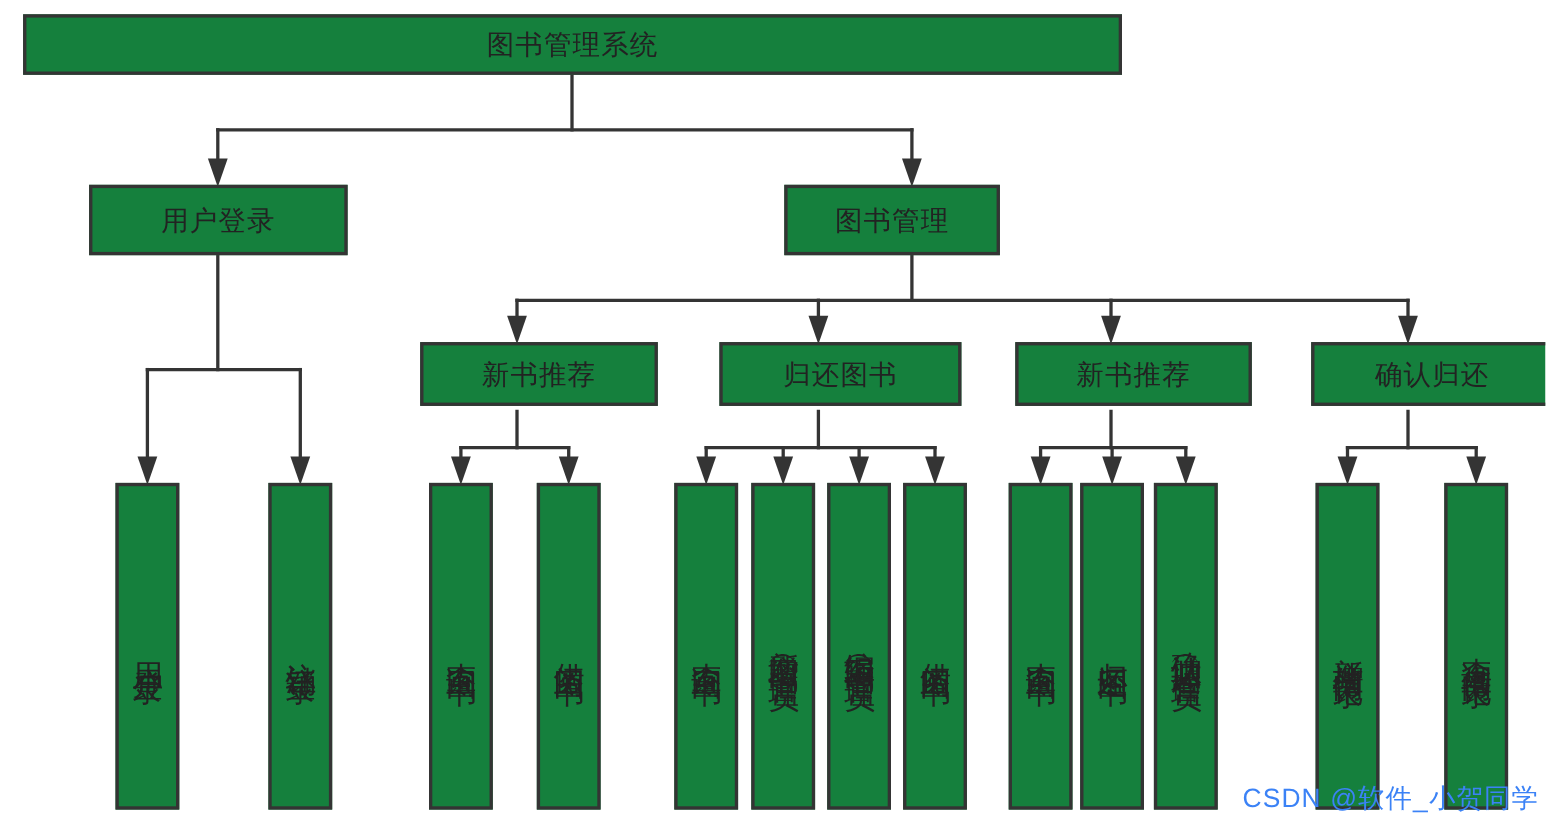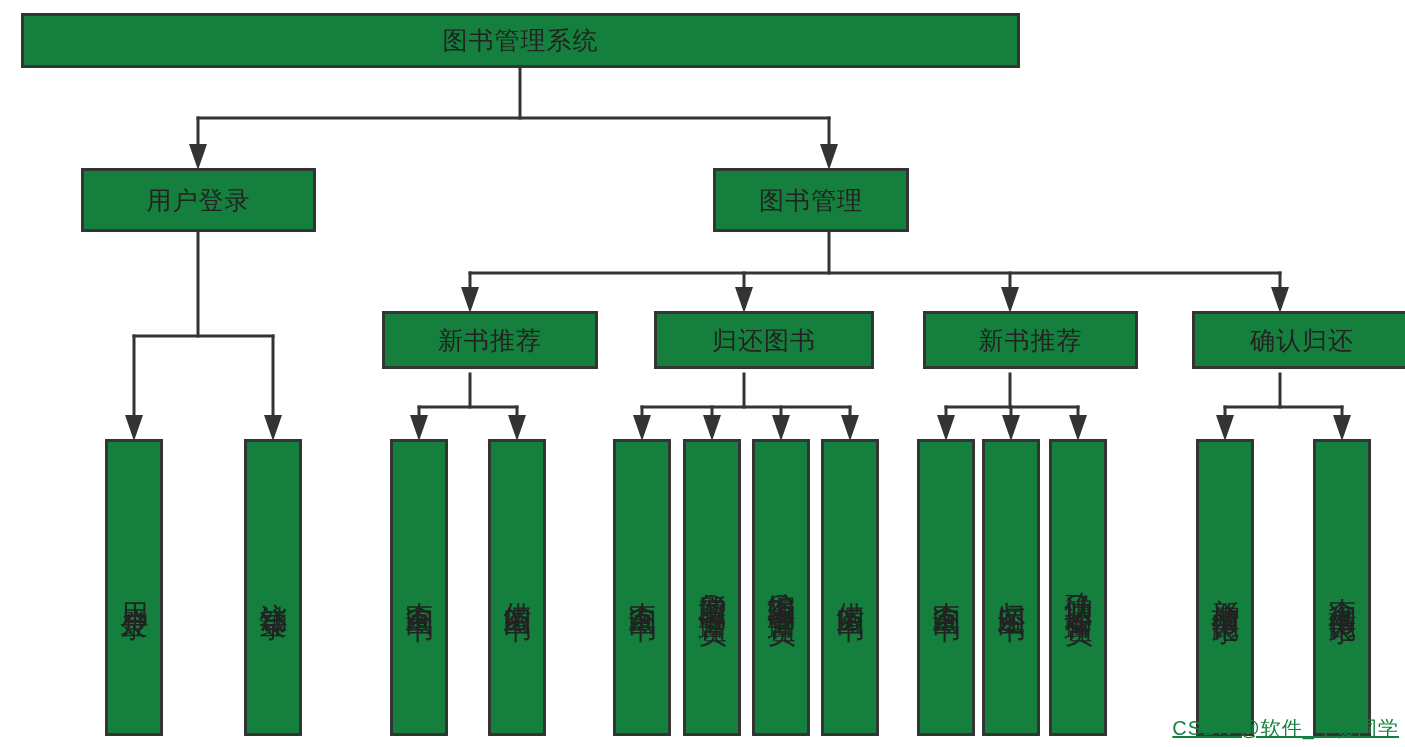--- a/index.html
+++ b/index.html
@@ -15,21 +15,21 @@
   }
   .hnode{height:58px;top:311px;margin-left:20px;}
   .vnode{
     top:439px;width:58px;height:297px;
     writing-mode:vertical-rl;text-orientation:mixed;
     font-size:28px;letter-spacing:4px;line-height:1;white-space:normal;
   }
   .vnode span{display:block;}
   .watermark{
     position:absolute;right:6px;bottom:5px;
-    font-size:20px;letter-spacing:1px;color:#15803d;text-decoration:underline;
+    font-size:24px;letter-spacing:1px;color:#3b82f6;
   }
 </style>
 </head>
 <body>
 
 <div class="stage">
 
   <svg class="wires" viewBox="0 0 1405 747" xmlns="http://www.w3.org/2000/svg">
     <g stroke="#343434" stroke-width="3" stroke-linecap="square">
 

